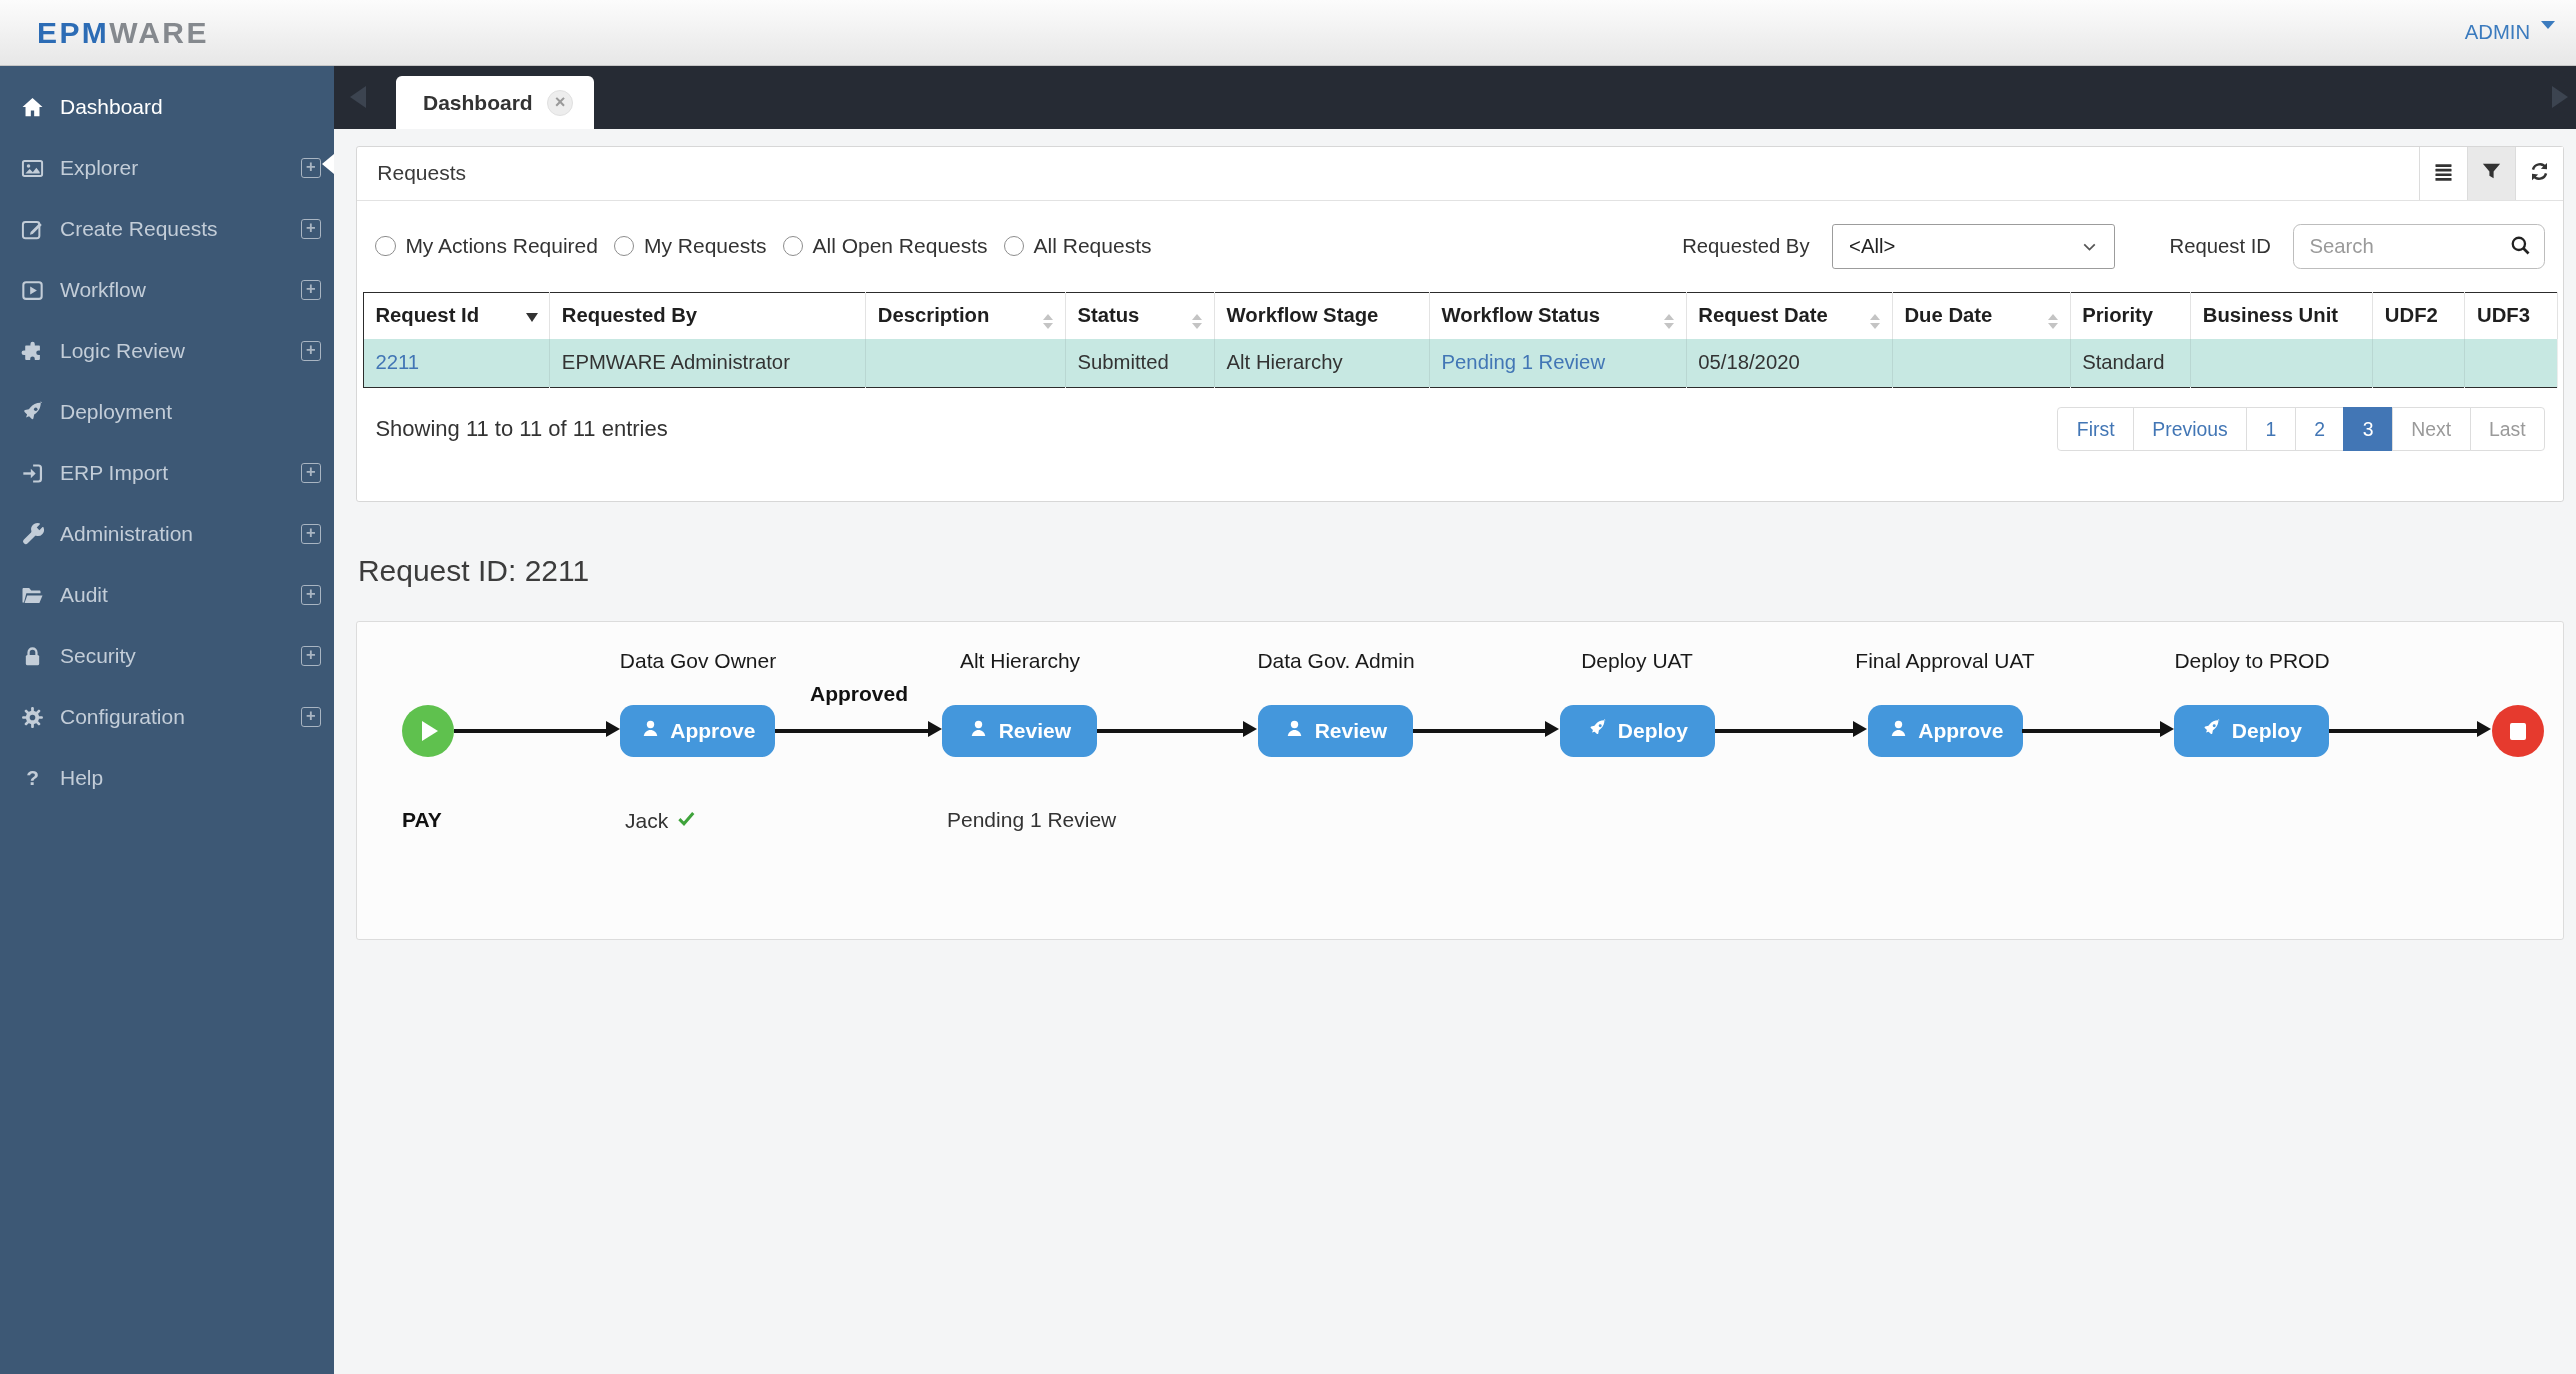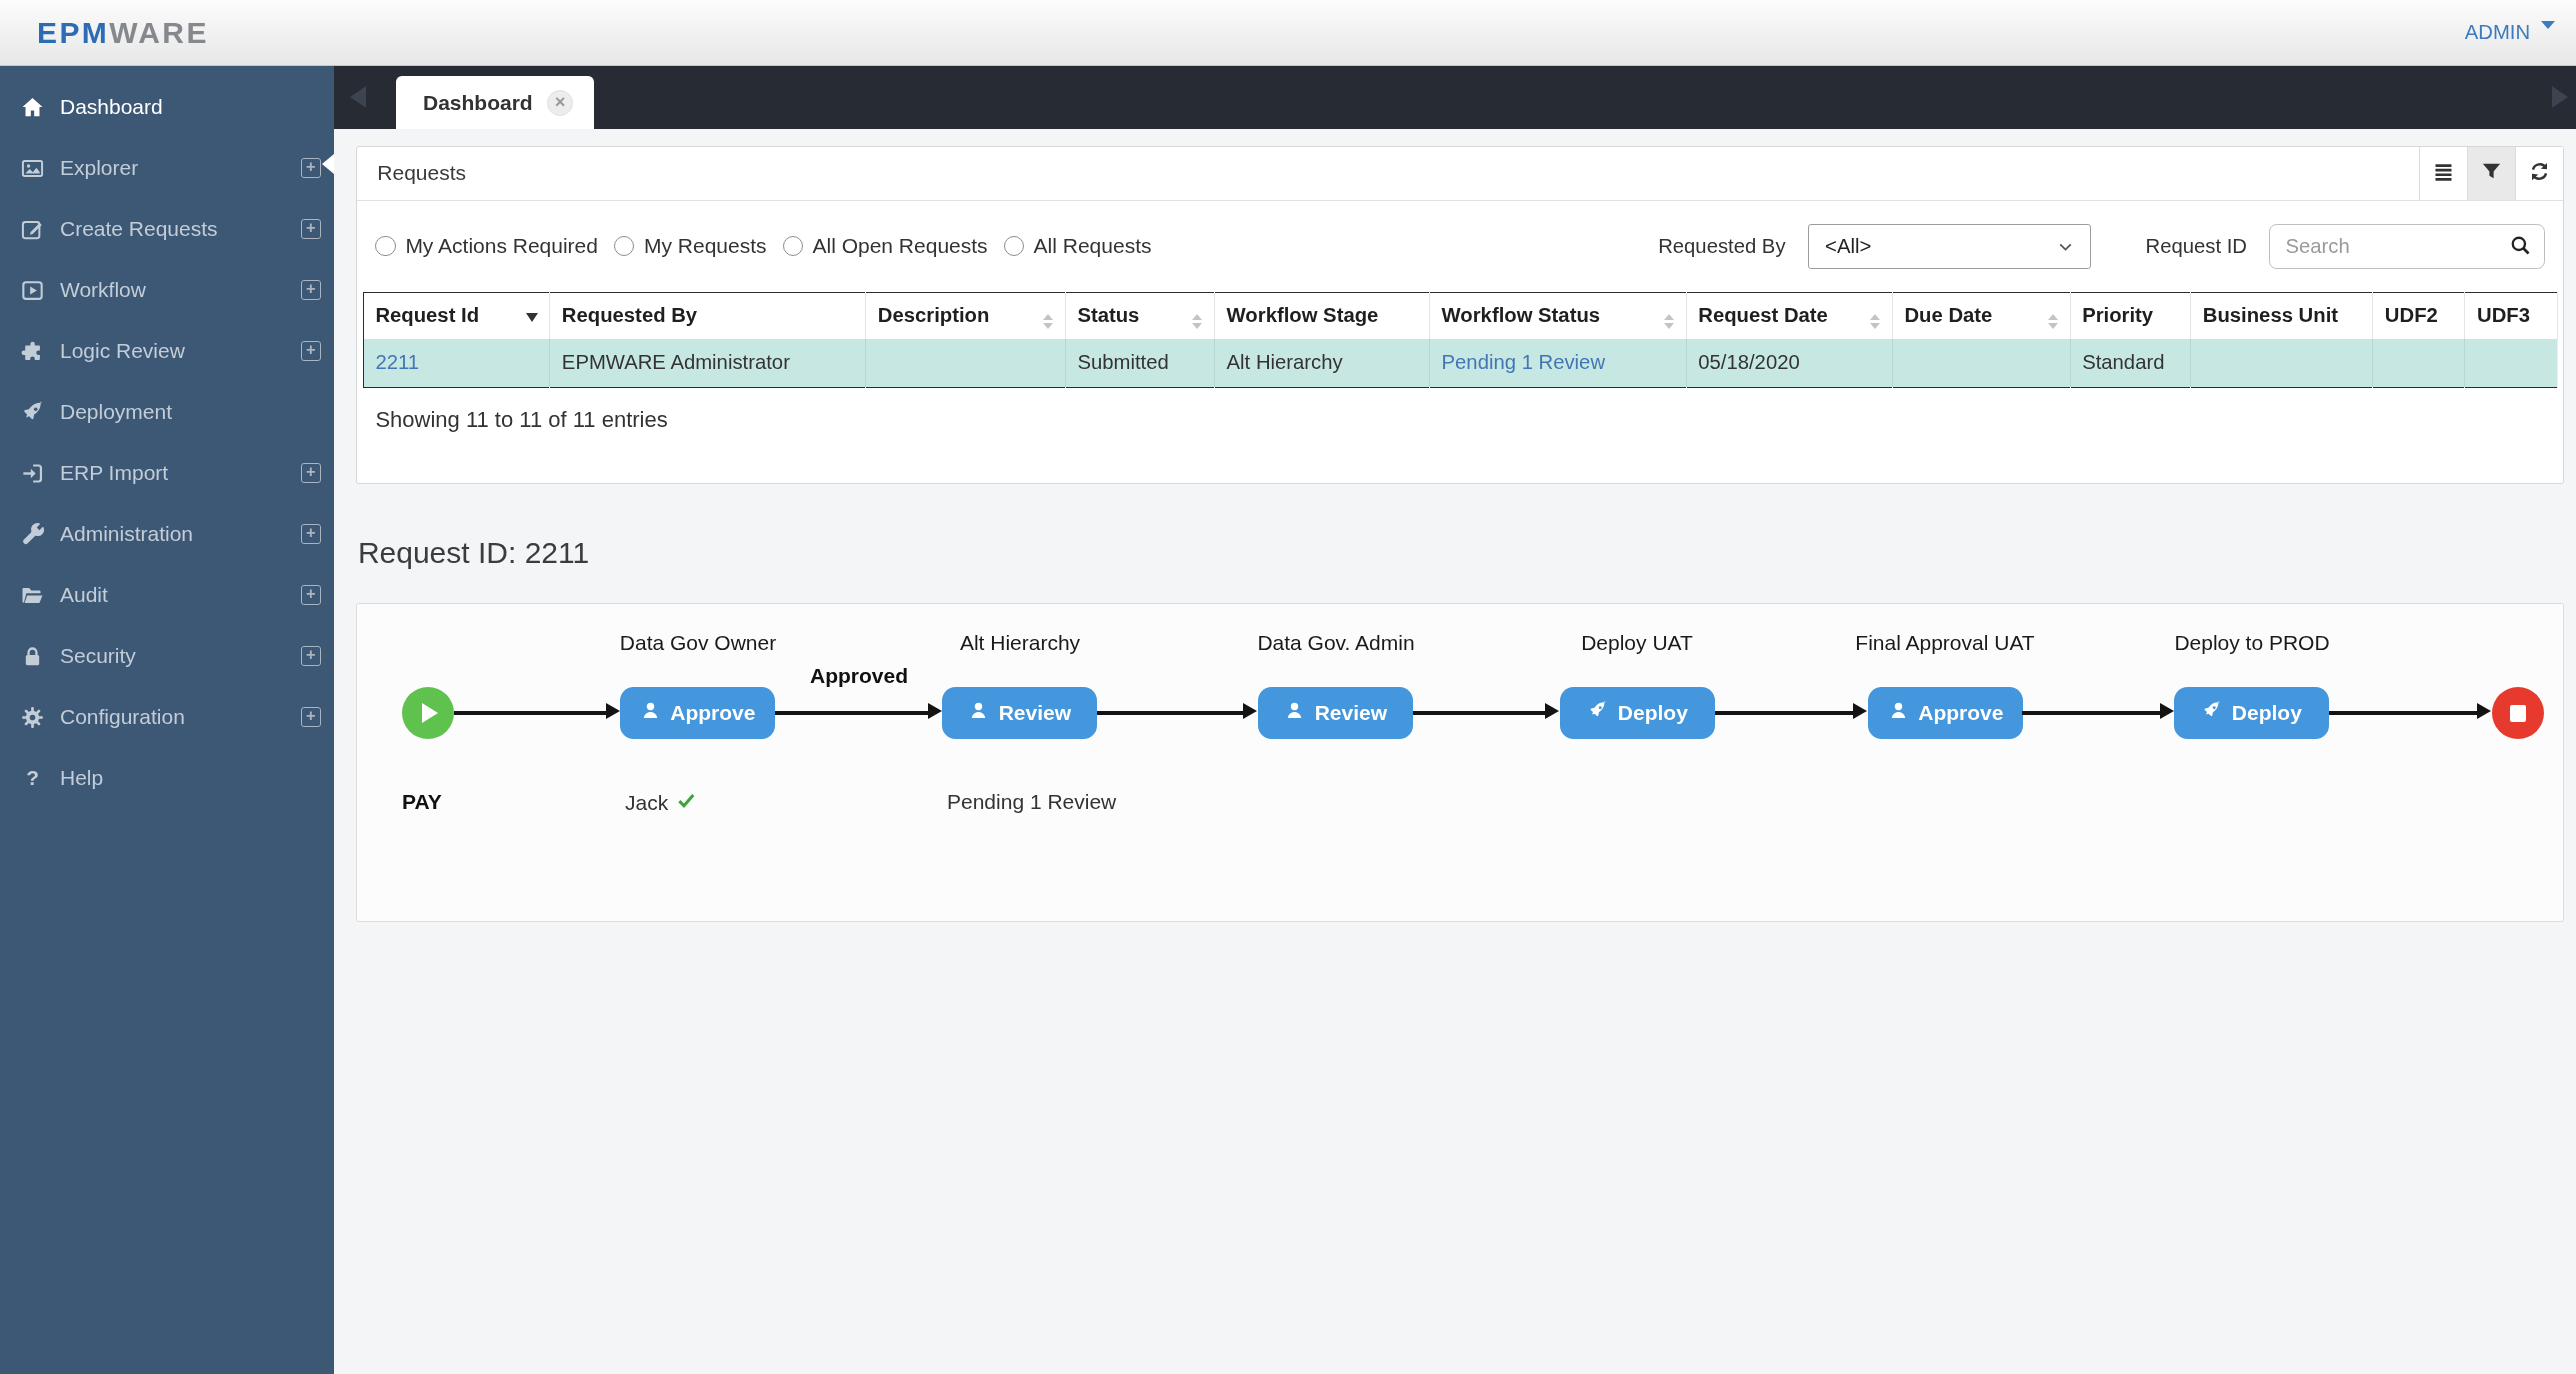--- a/index.html
+++ b/index.html
@@ -60,21 +60,21 @@
   .radio { display:flex; align-items:center; gap:9.7px; font-size:21px; color:#333; cursor:pointer; }
   .radio-circle { width:20.3px; height:20.3px; border-radius:50%; border:1.9px solid #8d8d8d; background:#fff; flex:none; }
   .lookup { display:flex; align-items:center; gap:22px; }
   .lookup-label { font-size:20.3px; color:#333; }
   .lookup-label.rid { margin-left:33px; }
   .select-box { width:283px; height:45px; border:1px solid #9c9c9c; border-radius:2.9px; background:#fff;
                 display:flex; align-items:center; justify-content:space-between; padding:0 13.5px 0 16.5px;
                 font-size:20.3px; color:#222; cursor:pointer; }
   .select-box svg { width:21px; height:21px; }
   .search-box { position:relative; }
-  .search-box input { width:276px; height:45px; border:1px solid #bdbdbd; border-radius:7.7px; font-size:20.3px; color:#333;
+  .search-box input { width:252px; height:45px; border:1px solid #bdbdbd; border-radius:7.7px; font-size:20.3px; color:#333;
                       padding:0 48px 0 15.5px; outline:none; font-family:inherit; }
   .search-box input::placeholder { color:#9a9a9a; }
   .search-ic { position:absolute; right:12.6px; top:10.6px; width:23px; height:23px; cursor:pointer; }
   .search-ic svg { width:23px; height:23px; }
 
   
   table { width:100%; border-collapse:collapse; border:1.9px solid #2c2c2c; table-layout:fixed; }
   th { background:#fff; font-size:20.3px; font-weight:bold; color:#1f1f1f; text-align:left;
        padding:9.7px 11.6px; border-right:1px solid #e3e3e3; height:43px; cursor:pointer; }
   th .th-wrap { display:flex; align-items:center; }
@@ -462,20 +462,29 @@
                   <td>Standard</td>
                   <td></td>
                   <td></td>
                   <td></td>
                 </tr>
               </tbody>
           </table>
 
           <div class="table-footer">
             <span class="summary">Showing 11 to 11 of 11 entries</span>
+            <div class="pagination">
+                <span class="page-btn ">First</span>
+                <span class="page-btn ">Previous</span>
+                <span class="page-btn ">1</span>
+                <span class="page-btn ">2</span>
+                <span class="page-btn active">3</span>
+                <span class="page-btn disabled">Next</span>
+                <span class="page-btn disabled">Last</span>
+              </div>
           </div>
         </div>
       </section>
 
       <h2 class="detail-heading">Request ID: 2211</h2>
 
       <section class="panel workflow-panel">
           <div class="wf-circle wf-start" style="left: 45px;">
             <span class="play-tri"></span>
           </div>

